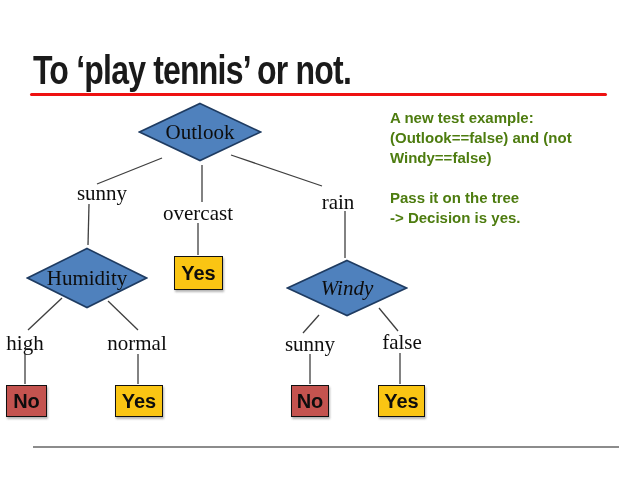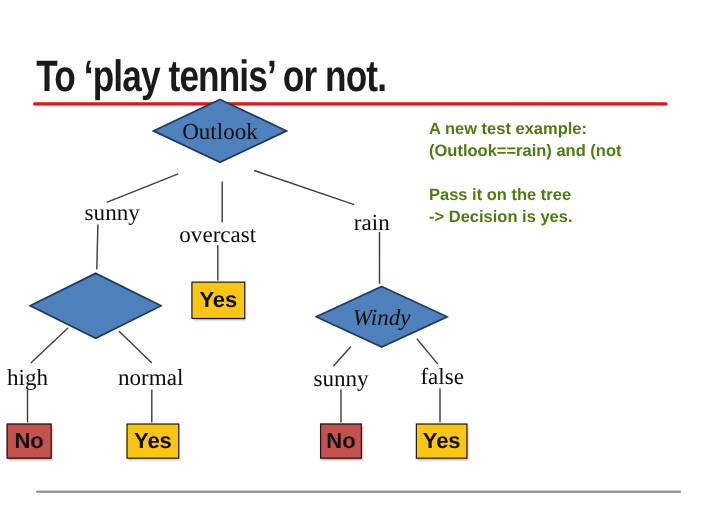--- a/index.html
+++ b/index.html
@@ -76,31 +76,32 @@
     <line x1="62" y1="286" x2="28" y2="318"></line>
     <line x1="108" y1="289" x2="138" y2="318"></line>
     <line x1="25" y1="342" x2="25" y2="372"></line>
     <line x1="138" y1="342" x2="138" y2="372"></line>
     <line x1="319" y1="303" x2="303" y2="321"></line>
     <line x1="379" y1="296" x2="398" y2="319"></line>
     <line x1="310" y1="342" x2="310" y2="372"></line>
     <line x1="400" y1="341" x2="400" y2="372"></line>
   </svg>
 
-  <div class="diamond" style="left:138px;top:77px;width:124px;height:60px;text-align:right;">
+  <div class="diamond" style="left:138px;top:90px;width:124px;height:60px;text-align:right;">
     <svg viewBox="0 0 124 60" preserveAspectRatio="none">
       <polygon points="62,1.5 122.5,30 62,58.5 1.5,30"></polygon>
     </svg>
     <span class="node-label">Outlook</span>
   </div>
 
   <div class="diamond" style="left:26px;top:235px;width:122px;height:62px;">
     <svg viewBox="0 0 122 62" preserveAspectRatio="none">
       <polygon points="61,1.5 120.5,31 61,60.5 1.5,31"></polygon>
     </svg>
+    <span class="node-label">Humidity</span>
   </div>
 
   <div class="diamond" style="left:286px;top:247px;width:122px;height:58px;font-style:italic;">
     <svg viewBox="0 0 122 58" preserveAspectRatio="none">
       <polygon points="61,1.5 120.5,29 61,56.5 1.5,29"></polygon>
     </svg>
     <span class="node-label">Windy</span>
   </div>
 
   <span class="edge-label" style="left:102px;top:171px;">sunny</span>
@@ -122,21 +123,22 @@
   </div>
   <div class="leaf no" style="left:291px;top:373px;width:38px;height:32px;">
     <span class="leaf-label">No</span>
   </div>
   <div class="leaf yes" style="left:378px;top:373px;width:47px;height:32px;">
     <span class="leaf-label">Yes</span>
   </div>
 
   <div class="note">
     <div class="note-line">A new test example:</div>
-    <div class="note-line">(Outlook==rain) and (not</div>
+    <div class="note-line">(Outlook==false) and (not</div>
+    <div class="note-line">Windy==false)</div>
     <div class="note-line"></div>
     <div class="note-line">Pass it on the tree</div>
     <div class="note-line">-&gt; Decision is yes.</div>
   </div>
 
   <div class="bottom-rule"></div>
 
 </div>
 
 </body></html>

